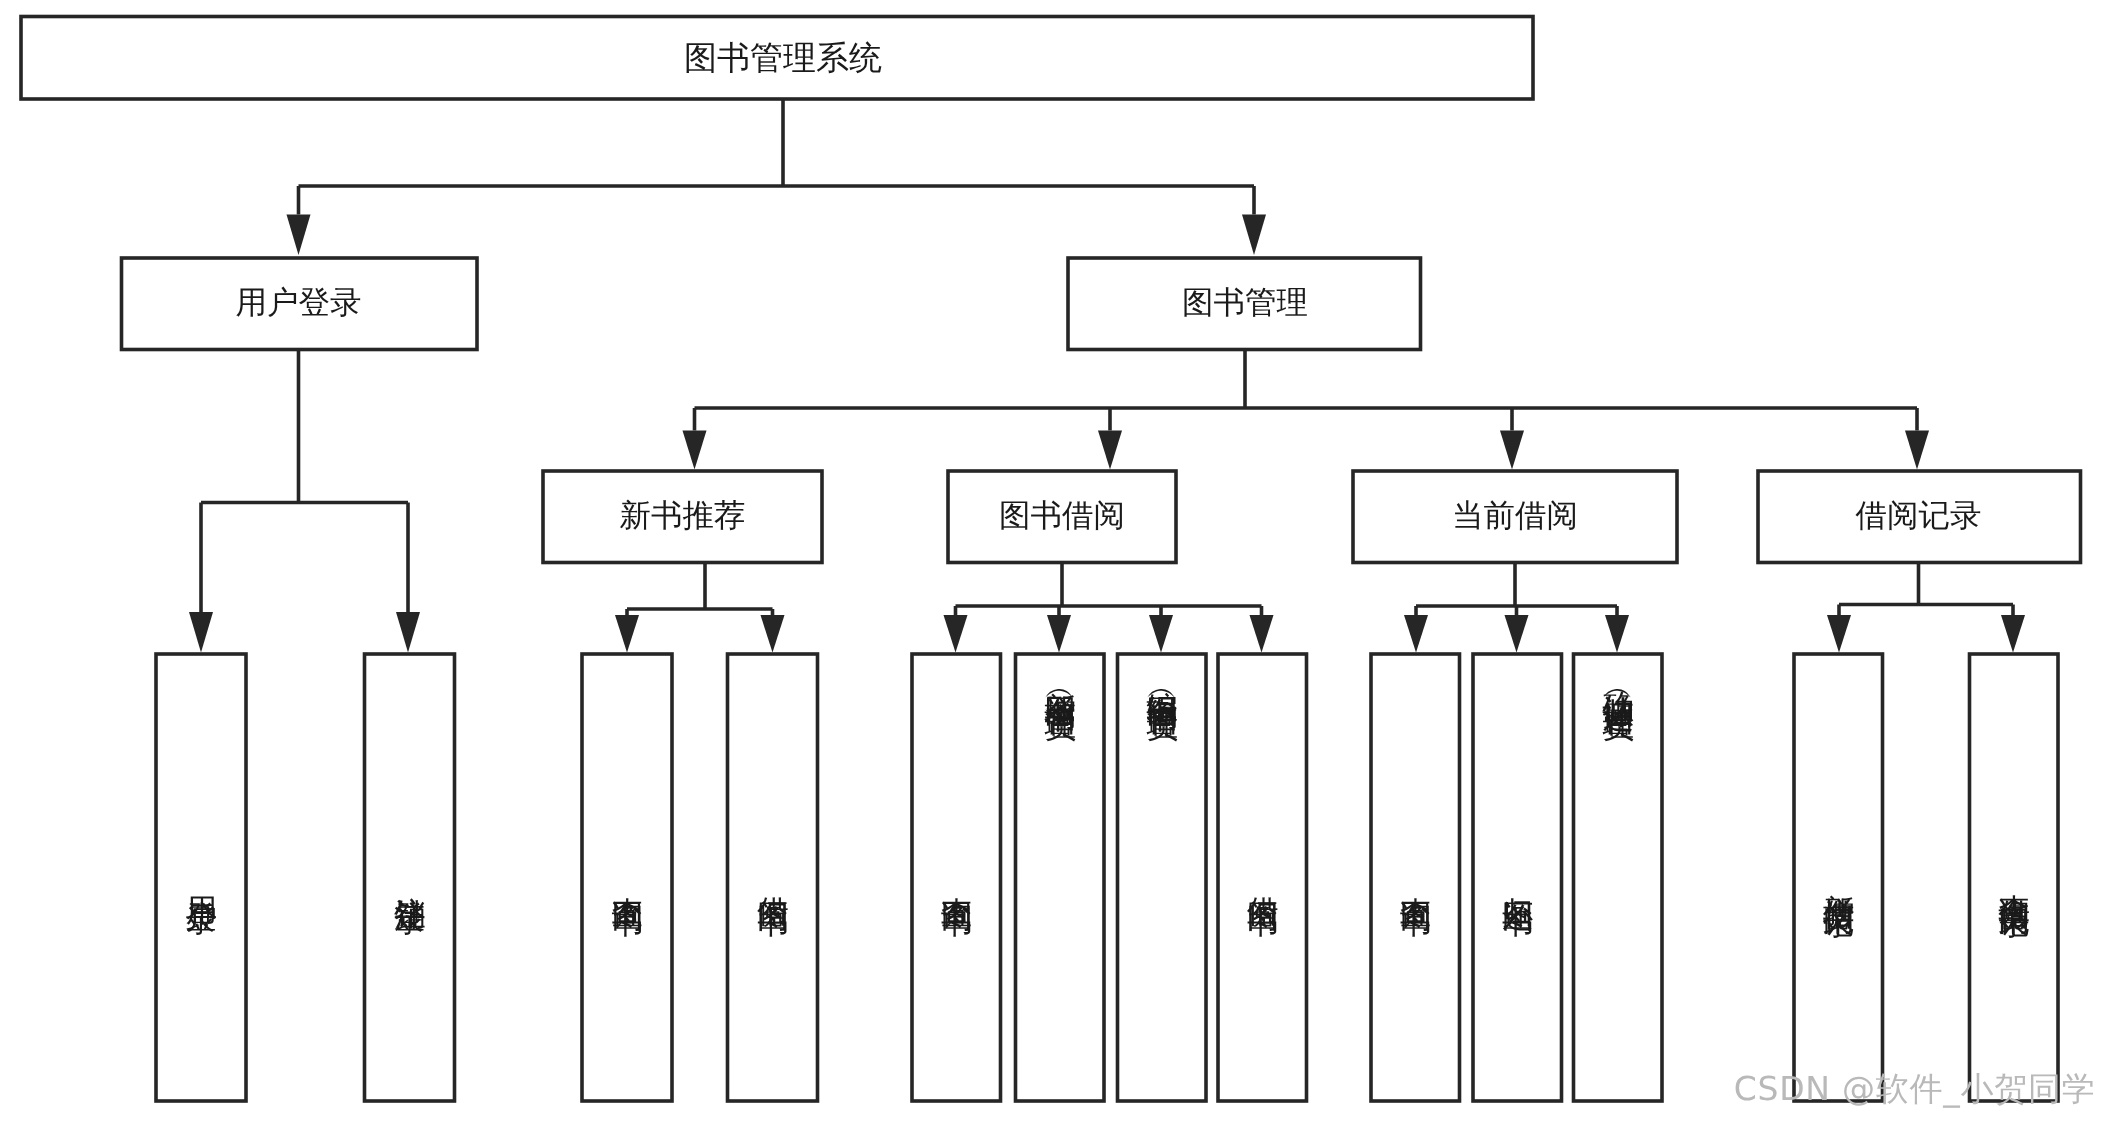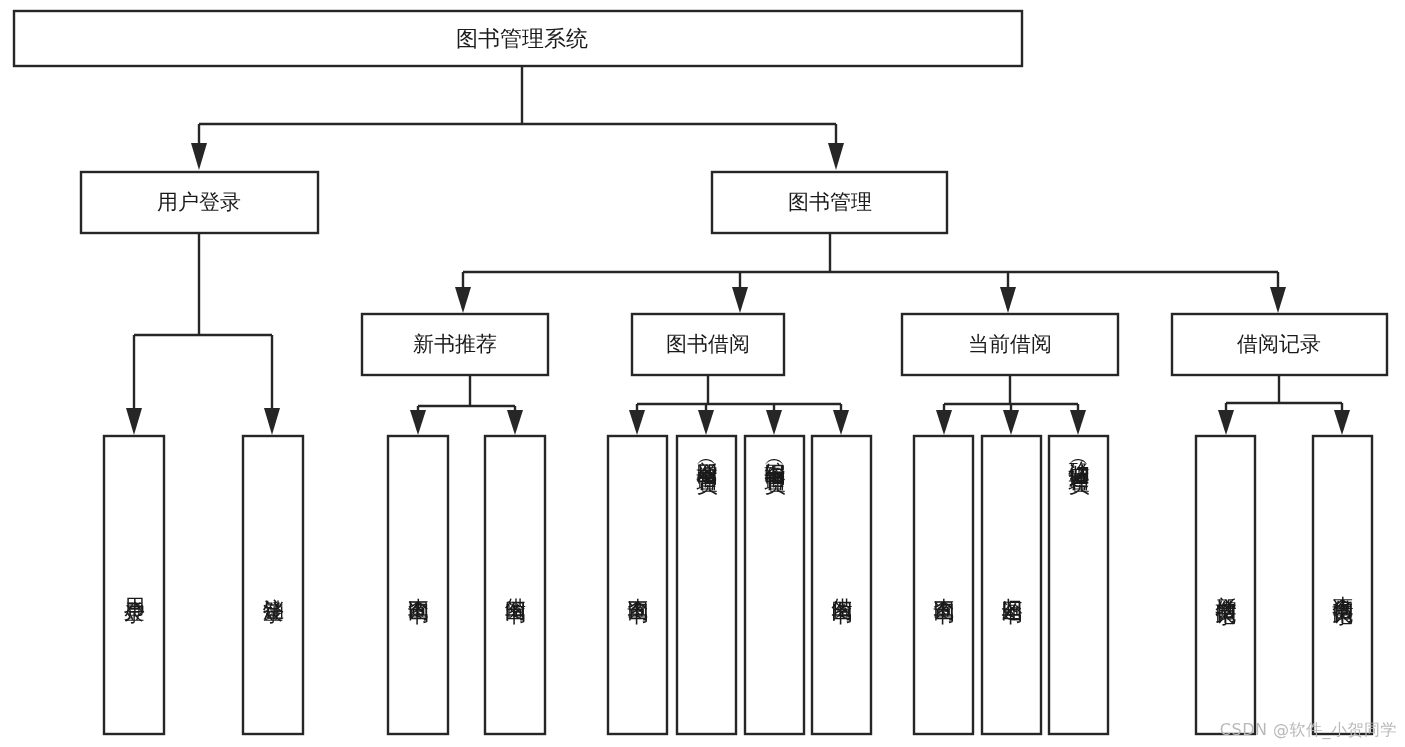--- a/index.html
+++ b/index.html
@@ -65,21 +65,21 @@
     line-height: 1.18;
     letter-spacing: 2px;
     color: #1a1a1a;
     white-space: nowrap;
   }
   .watermark {
     position: absolute;
     right: 8px;
     bottom: 6px;
     font-family: "DejaVu Sans", "Liberation Sans", sans-serif;
-    font-size: 16px;
+    font-size: 22px;
     color: #b9b9b9;
     letter-spacing: 0.5px;
     white-space: nowrap;
   }
 </style>
 </head>
 <body>
 
 <div id="diagram-root">
 

